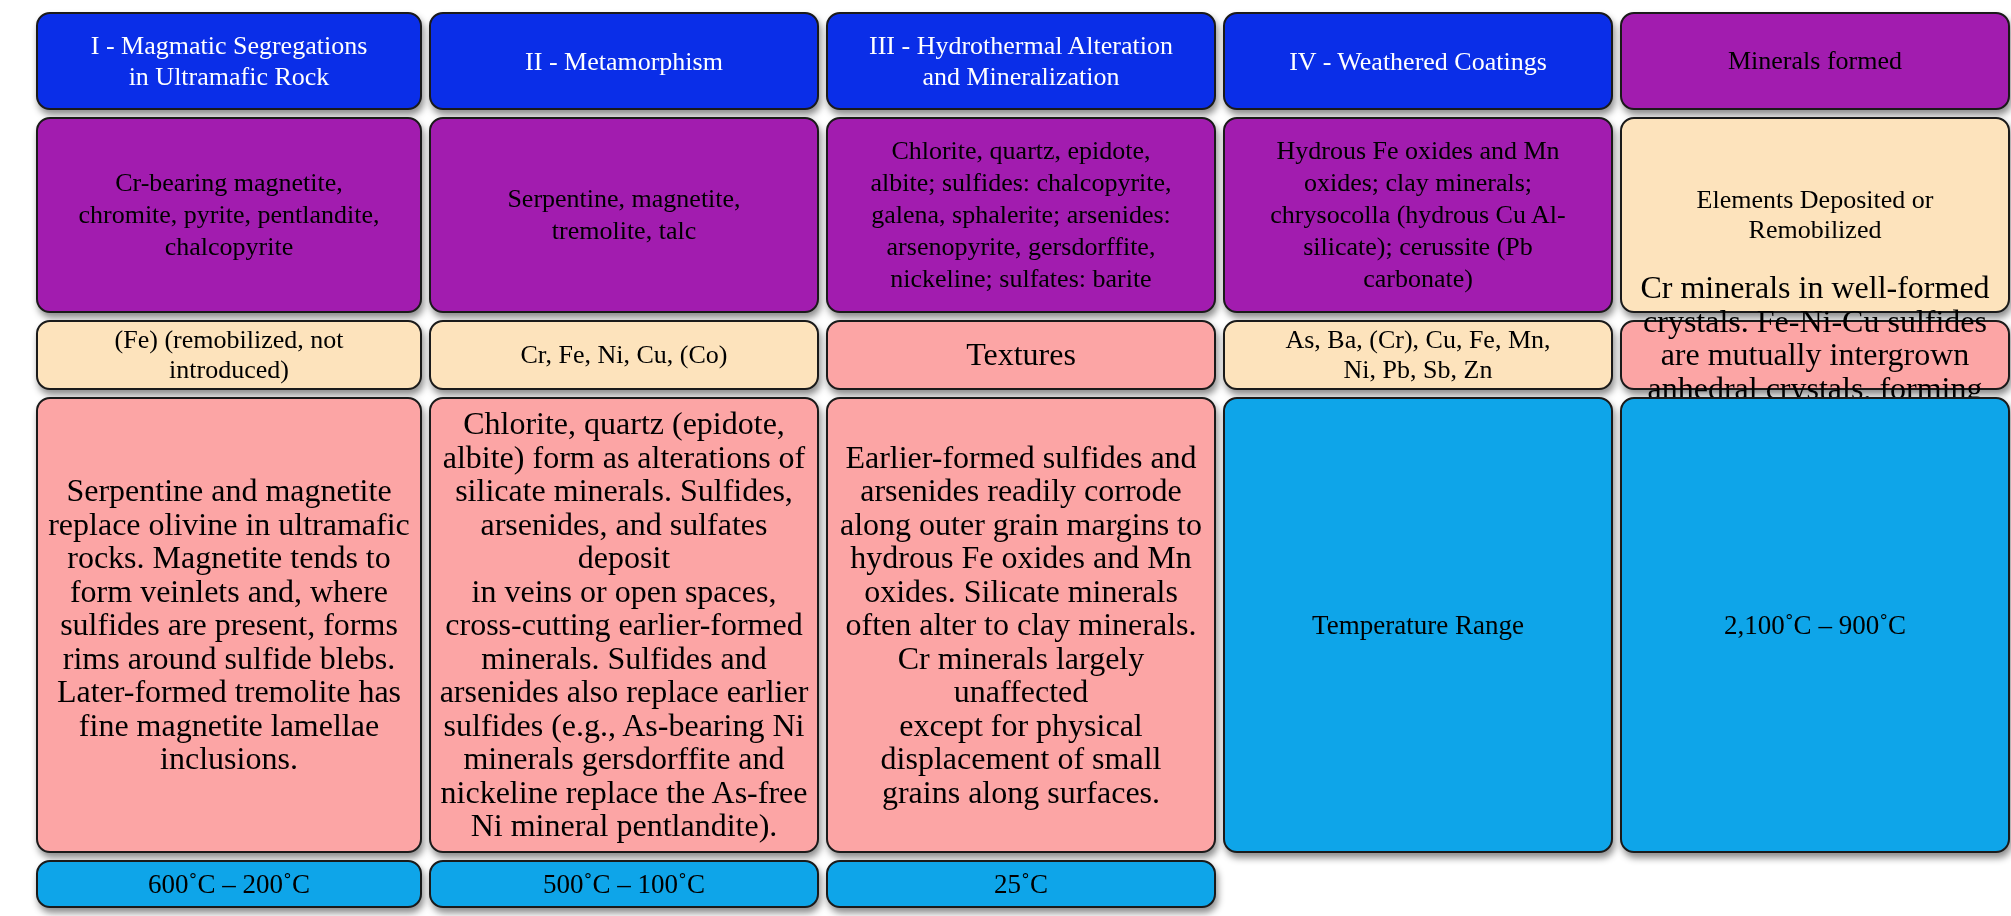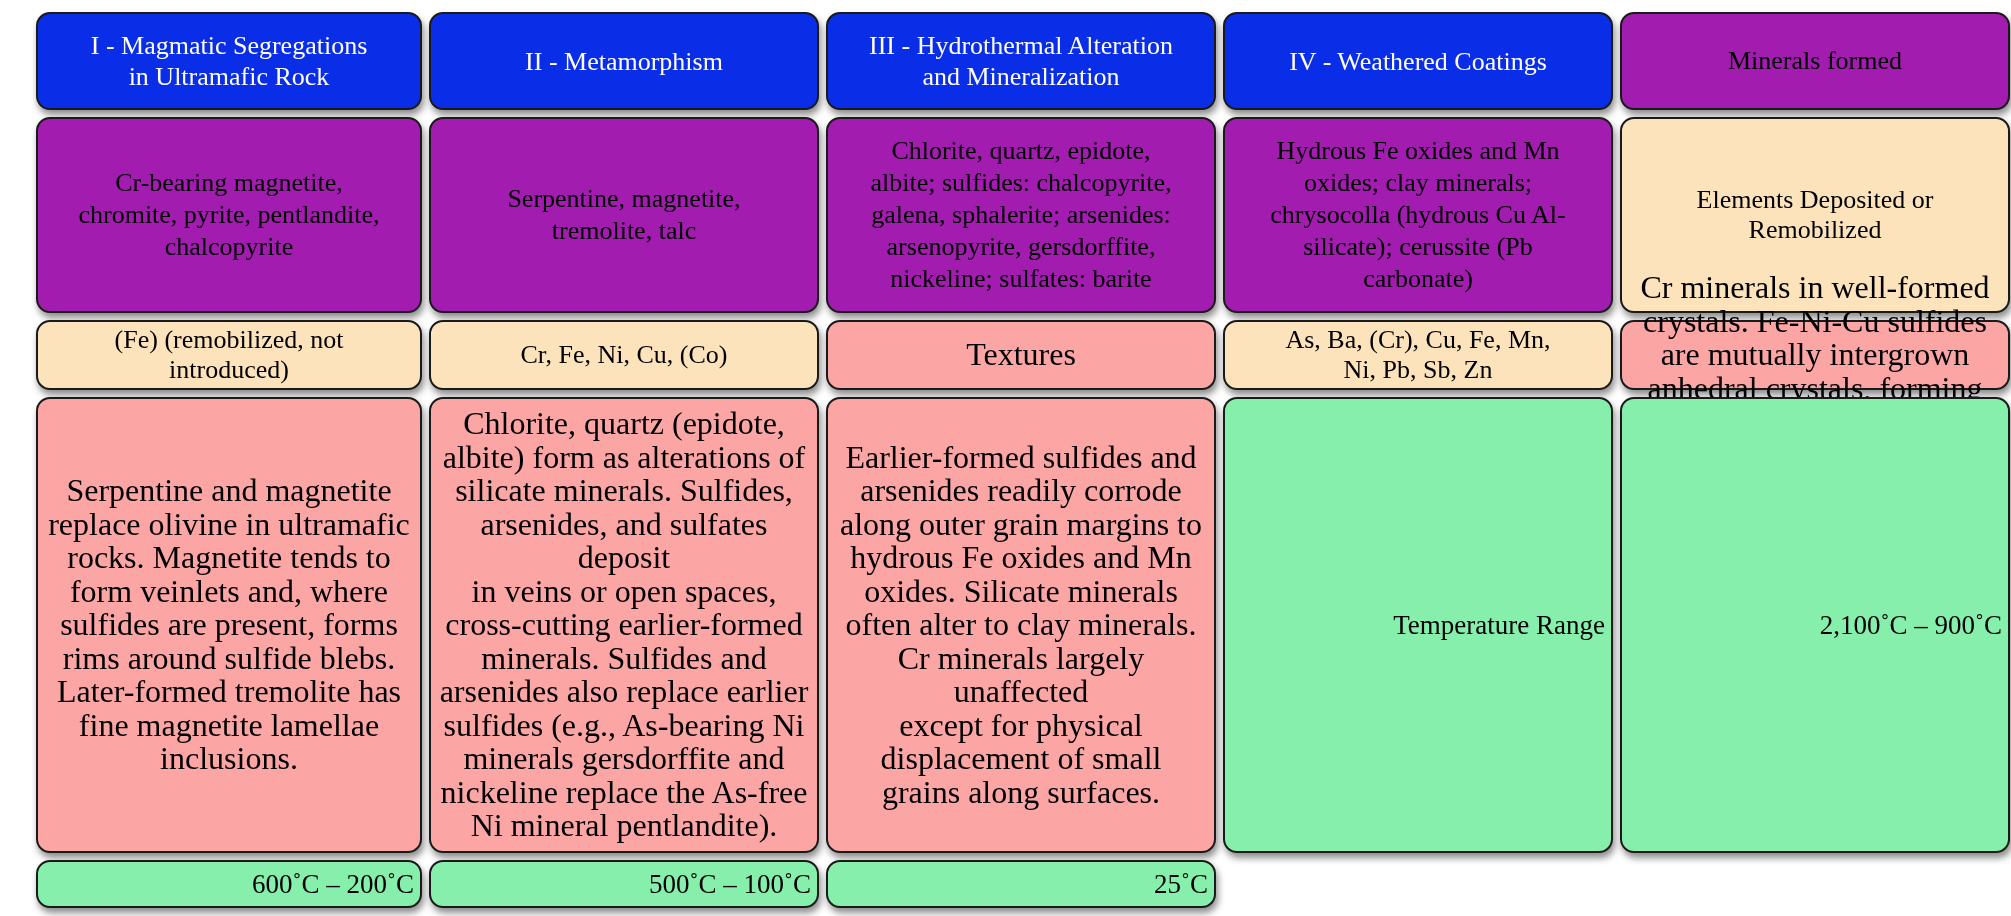--- a/index.html
+++ b/index.html
@@ -11,21 +11,21 @@
           grid-template-rows: 98px 196px 70px 456px 48px;
           column-gap:7px; row-gap:7px; }
   .cell { border:2.5px solid #1a1a1a; border-radius:14px;
           box-shadow: 2px 5px 7px rgba(0,0,0,0.45);
           display:flex; align-items:center; justify-content:center;
           text-align:center; box-sizing:border-box; padding:4px 6px; }
   .hdr { background:#0a2ee8; color:#ffffff; font-size:26px; line-height:31px; }
   .min { background:#a21caf; font-size:26px; line-height:32px; }
   .ele { background:#fde3bc; font-size:26px; line-height:30px; }
   .tex { background:#fca5a5; font-size:32px; line-height:33.5px; }
-  .tmp { background:#86efac; font-size:27px; line-height:30px;justify-content:flex-end; }
+  .tmp { background:#0ea5e9; font-size:27px; line-height:30px; }
   .txt { white-space:pre-line; }
 </style>
 </head>
 <body>
 
 <div class="grid">
 
   <div class="cell hdr">
       <span class="txt">I - Magmatic Segregations
 in Ultramafic Rock</span>

